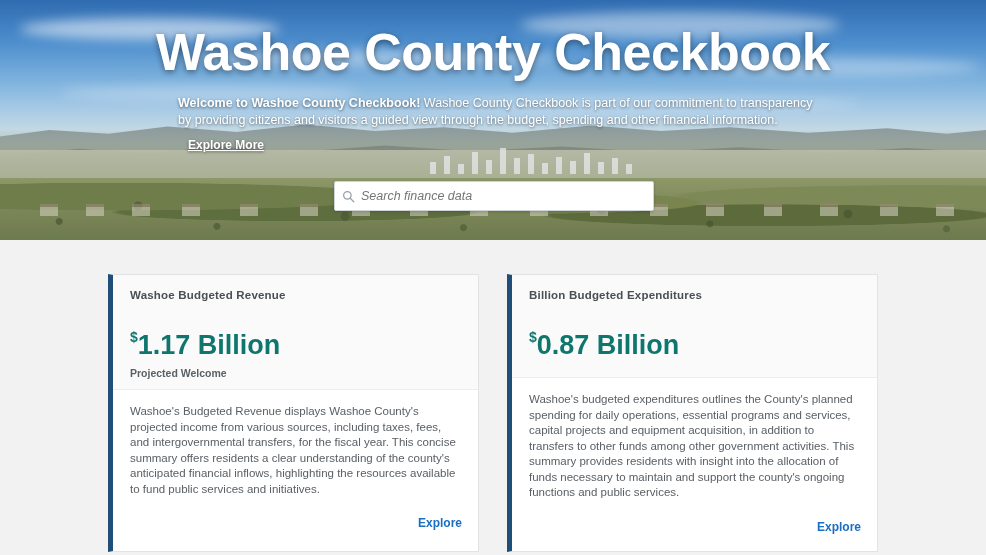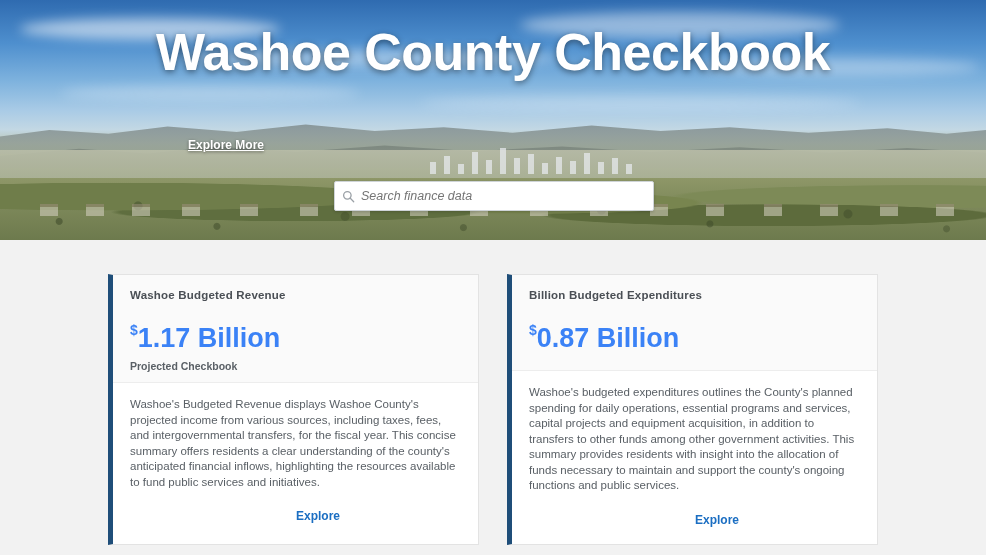--- a/index.html
+++ b/index.html
@@ -241,24 +241,24 @@
     background: #fafafa;
     border-bottom: 1px solid #ededed;
   }
   .card-title {
     font-size: 11.5px;
     font-weight: bold;
     color: #4a4f55;
     letter-spacing: .2px;
   }
   .card-value {
-    margin-top: 15px;
+    margin-top: 22px;
     font-size: 27px;
     font-weight: bold;
-    color: #3b82f6;
+    color: #0f766e;
     line-height: 32px;
   }
   .card-value sup {
     font-size: 14px;
     font-weight: bold;
     vertical-align: super;
     position: relative;
     top: -2px;
   }
   .card-sublabel {
@@ -268,21 +268,21 @@
     color: #5a6066;
   }
   .card-body {
     padding: 14px 16px 10px 17px;
     font-size: 11.5px;
     line-height: 15.5px;
     color: #5a6066;
   }
   .card-foot {
     padding: 6px 16px 16px 17px;
-    text-align: center;
+    text-align: right;
     margin-left: 44px;
   }
   .card-foot a {
     color: #1b6ec2;
     font-size: 12px;
     font-weight: bold;
     text-decoration: none;
     cursor: pointer;
   }
 </style>
@@ -336,20 +336,23 @@
     <i style="left:706px"></i>
       <i style="left:764px"></i>
       <i style="left:820px"></i>
     <i style="left:880px"></i>
       <i style="left:936px"></i>
   </div>
 
   <div class="hero-content">
     <div class="hero-title">Washoe County Checkbook</div>
 
+    <div class="hero-sub">
+      <b>Welcome to Washoe County Checkbook!</b><span> Washoe County Checkbook is part of our commitment to transparency by providing citizens and visitors a guided view through the budget, spending and other financial information.</span>
+    </div>
 
     <div class="explore-more">Explore More</div>
 
     <div class="search-wrap">
       <div class="search-icon">
         <svg width="13" height="13" viewBox="0 0 16 16" fill="none" stroke="#9aa0a6" stroke-width="1.6">
           <circle cx="6.6" cy="6.6" r="4.6"></circle>
           <line x1="10.2" y1="10.2" x2="14.4" y2="14.4" stroke-linecap="round"></line>
         </svg>
       </div>
@@ -360,21 +363,21 @@
 
 <div class="page-body">
   <div class="cards">
 
     <div class="card">
       <div class="card-head">
         <div class="card-title">Washoe Budgeted Revenue</div>
         <div class="card-value">
           <sup>$</sup><span>1.17 Billion</span>
         </div>
-        <div class="card-sublabel">Projected Checkbook</div>
+        <div class="card-sublabel">Projected Welcome</div>
       </div>
       <div class="card-body">Washoe's Budgeted Revenue displays Washoe County's projected income from various sources, including taxes, fees, and intergovernmental transfers, for the fiscal year. This concise summary offers residents a clear understanding of the county's anticipated financial inflows, highlighting the resources available to fund public services and initiatives.</div>
       <div class="card-foot">
         <a>Explore</a>
       </div>
     </div>
 
     <div class="card">
       <div class="card-head">
         <div class="card-title">Billion Budgeted Expenditures</div>

